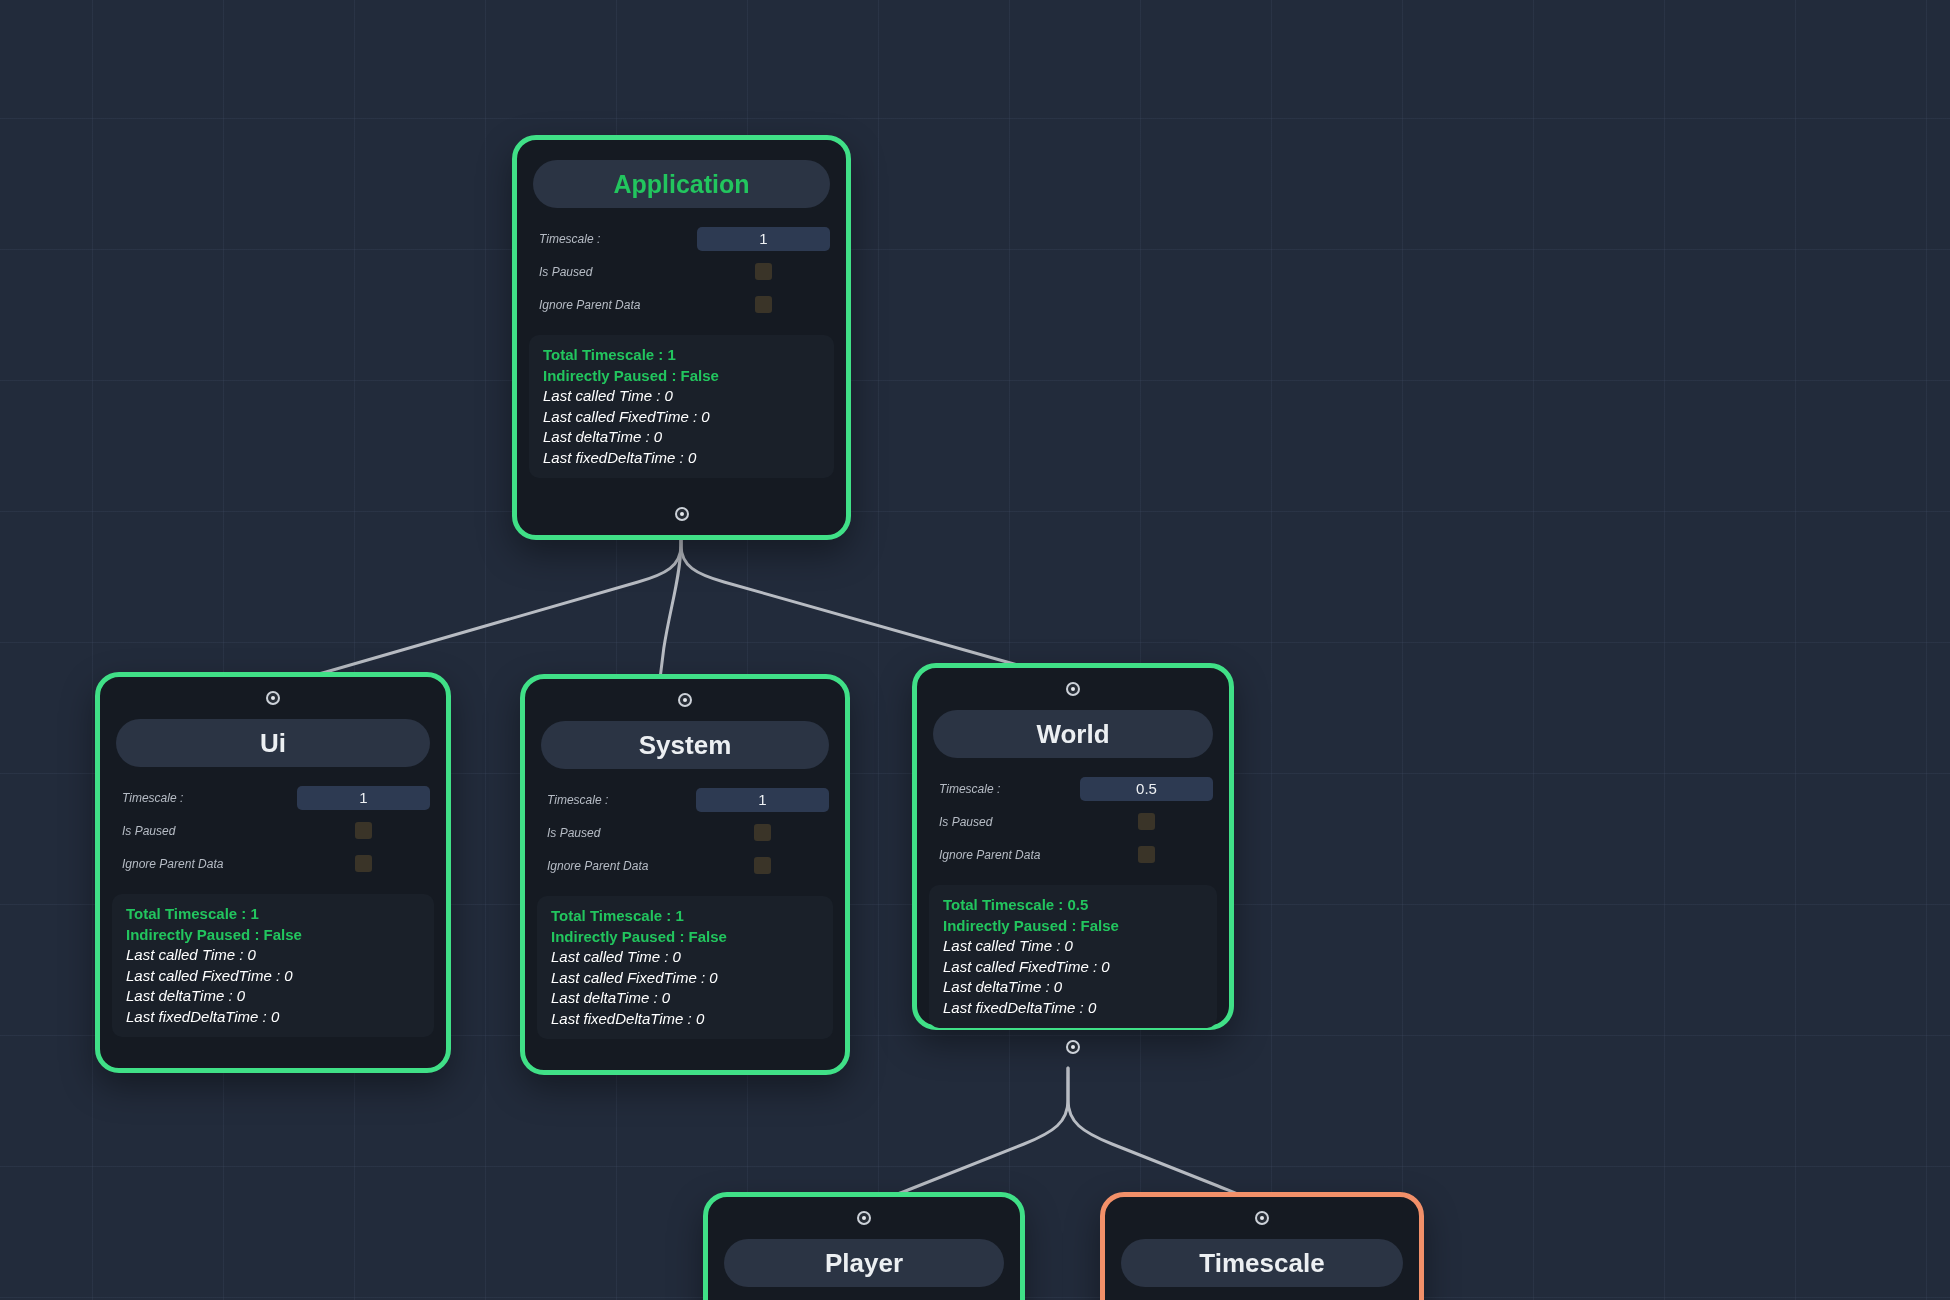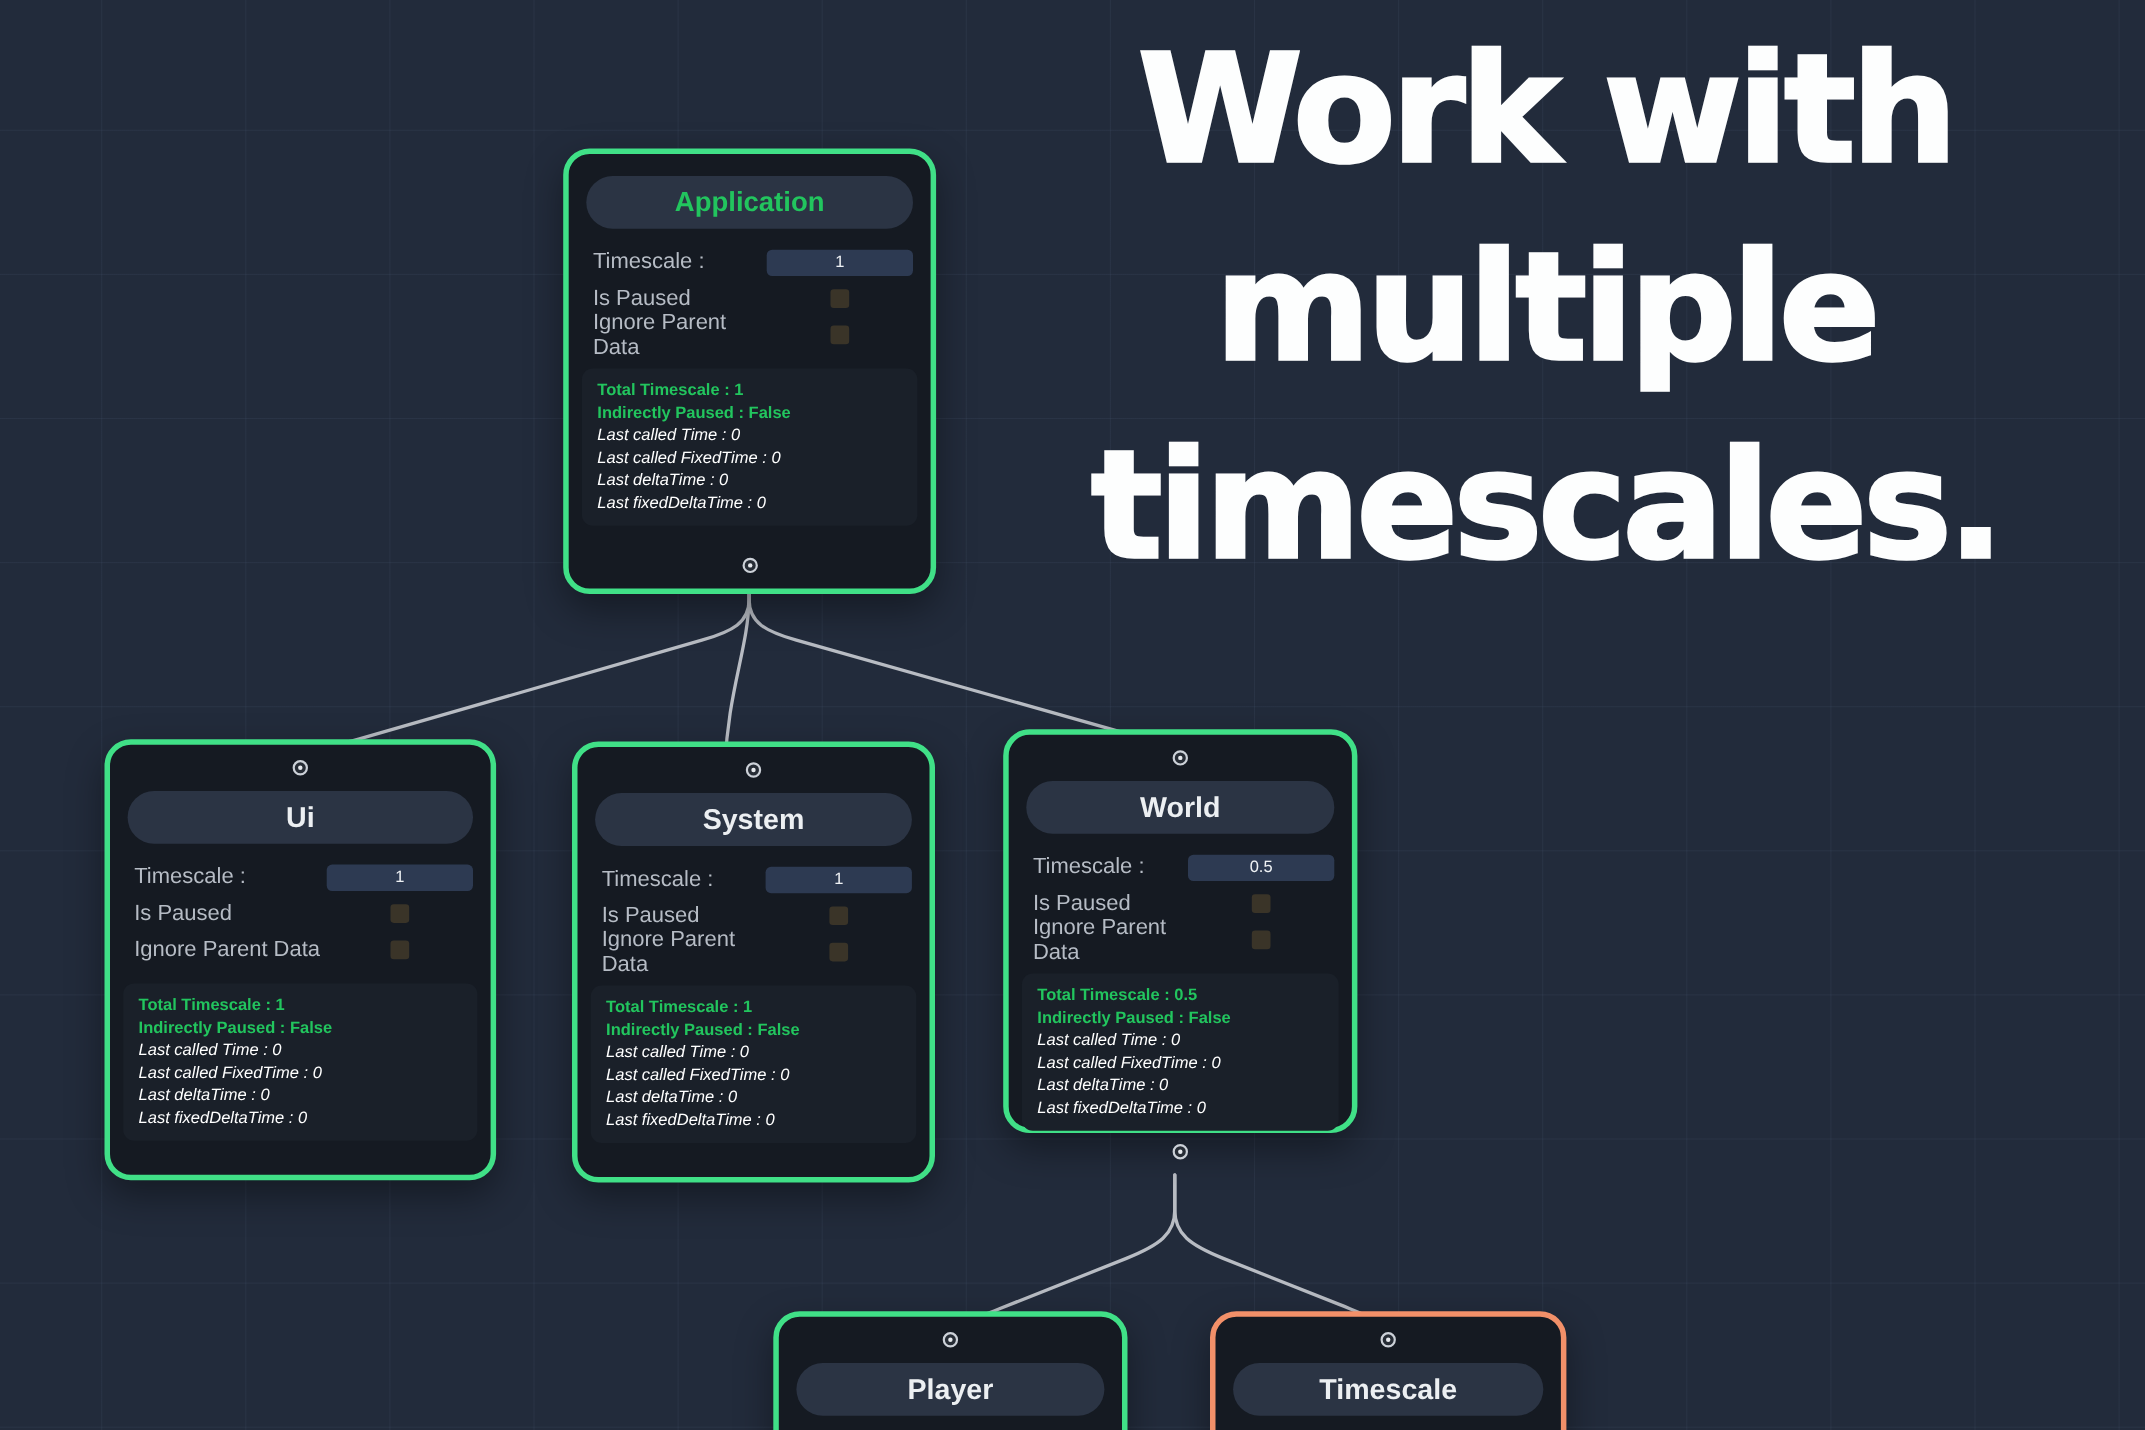--- a/index.html
+++ b/index.html
@@ -60,21 +60,21 @@
     display:flex; align-items:center; justify-content:center;
     font-size:26px; font-weight:bold; color:#eceff2;
     margin:4px 0 14px 0; flex:none;
   }
   .node-application .pill { color:#22c55e; margin-top:10px; font-size:25px; }
 
   .row {
     display:flex; align-items:center; justify-content:space-between;
     height:33px; padding-left:6px; flex:none;
   }
-  .row .lbl { font-size:20px; color:#b6bcc5; }
+  .row .lbl { font-size:12px; color:#b6bcc5;font-style:italic; }
   .control { width:133px; display:flex; justify-content:center; flex:none; }
   .ts-input {
     width:133px; height:24px; background:#2d3a52; border:none; border-radius:5px;
     color:#eef1f4; font-size:15px; text-align:center; outline:none;
     font-family:"Liberation Sans",sans-serif;
   }
   .checkbox { width:17px; height:17px; background:#3a3428; border-radius:3px; }
 
   .stats {
     background:#1a2029; border-radius:10px;
@@ -90,25 +90,20 @@
   .node-system      { left:520px; top:674px;  width:330px; height:401px; }
   .node-world       { left:912px; top:663px;  width:322px; height:367px; }
   .node-player      { left:703px; top:1192px; width:322px; height:190px; }
   .node-entities    { left:1100px;top:1192px; width:324px; height:190px; }
 </style>
 </head>
 <body>
 
 <div class="canvas">
 
-  <div class="headline">
-    <span>Work with</span>
-    <span>multiple</span>
-    <span>timescales.</span>
-  </div>
 
   <svg class="edges" width="1950" height="1300">
     <path d="M681,508 L681,545 C681,566 666,574 638,582 L326,672 C288,683 261,676 260,700"></path>
     <path d="M681,508 L681,545 C680,590 661,630 659,700"></path>
     <path d="M681,508 L681,545 C681,566 696,574 724,582 L1014,664 C1052,675 1068,670 1068,692"></path>
     <path d="M1068,1068 L1068,1100 C1068,1122 1054,1132 1024,1144 L908,1190 C874,1204 864,1202 864,1220"></path>
     <path d="M1068,1068 L1068,1100 C1068,1122 1082,1132 1112,1144 L1218,1186 C1252,1200 1262,1202 1262,1220"></path>
   </svg>
 
   <div class="node node-application">

